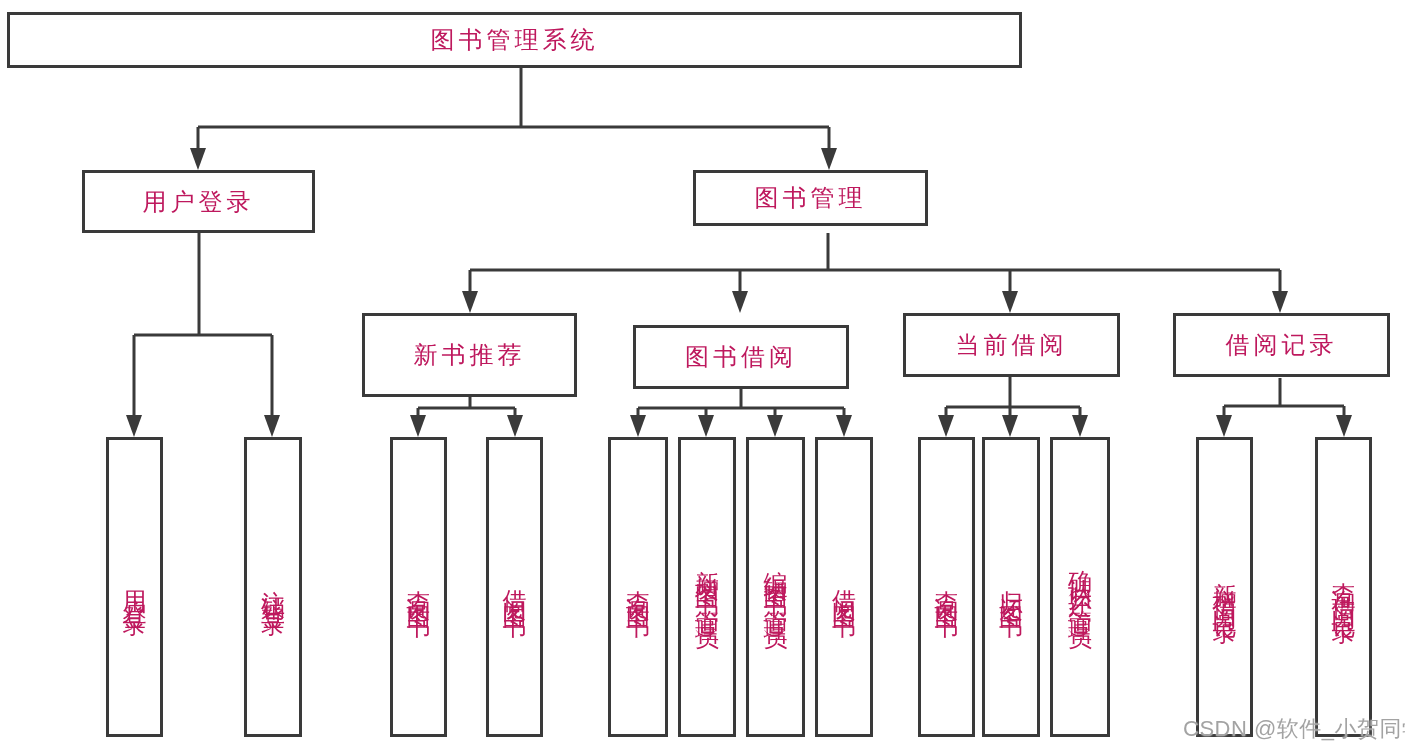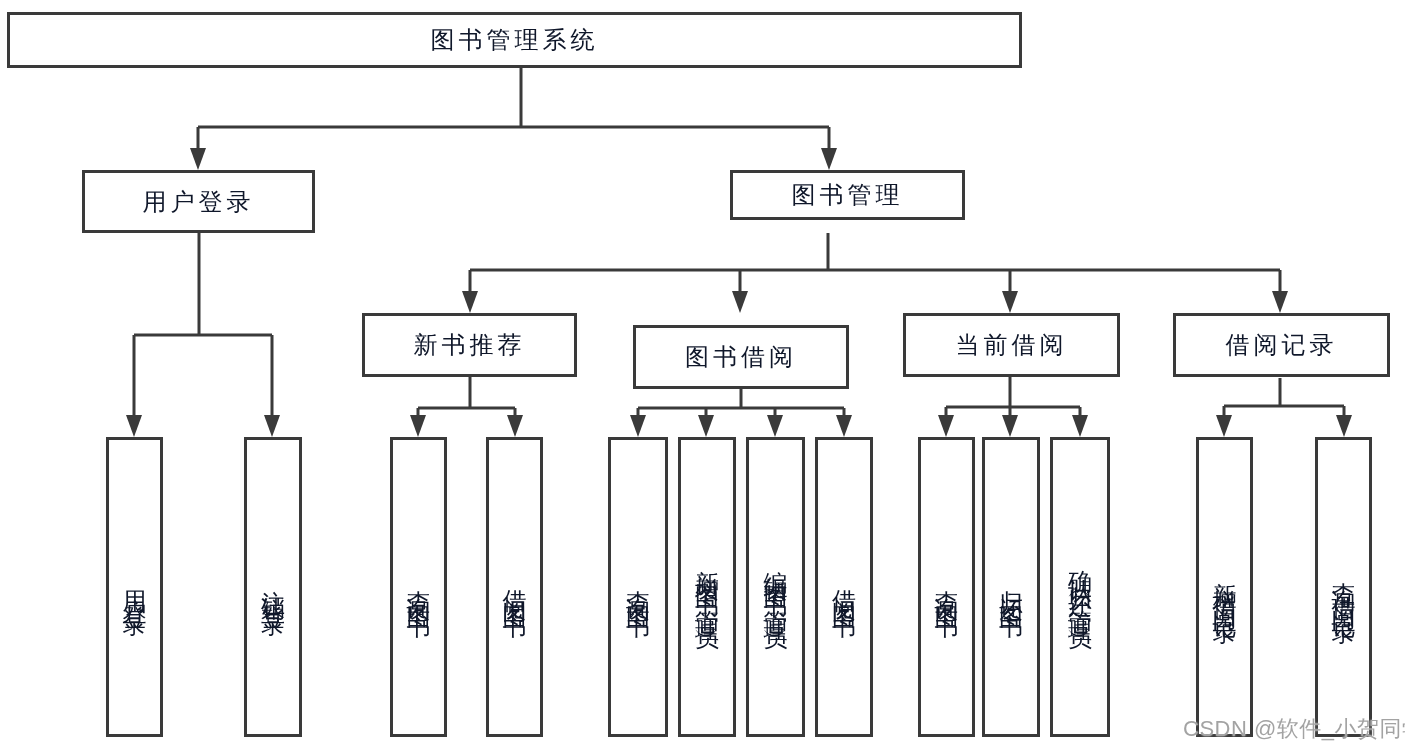--- a/index.html
+++ b/index.html
@@ -21,21 +21,21 @@
   .node {
     position: absolute;
     box-sizing: border-box;
     border: 3px solid #3a3a3a;
     background: #ffffff;
     display: flex;
     align-items: center;
     justify-content: center;
     font-size: 24px;
     letter-spacing: 4px;
-    color: #0f172a;
+    color: #be185d;
     z-index: 2;
   }
   .node .lbl { white-space: nowrap; }
   .vnode .lbl {
     writing-mode: vertical-rl;
     text-orientation: mixed;
     letter-spacing: 8px;
     white-space: nowrap;
   }
   .watermark {
@@ -88,25 +88,25 @@
     <use href="#ah" x="1344" y="437"></use>
   </svg>
 
   <div class="node" style="left:7px; top:12px; width:1015px; height:56px;">
     <span class="lbl">图书管理系统</span>
   </div>
 
   <div class="node" style="left:82px; top:170px; width:233px; height:63px;">
     <span class="lbl">用户登录</span>
   </div>
-  <div class="node" style="left:730px; top:170px; width:235px; height:50px;">
+  <div class="node" style="left:693px; top:170px; width:235px; height:56px;">
     <span class="lbl">图书管理</span>
   </div>
 
-  <div class="node" style="left:362px; top:313px; width:215px; height:64px;">
+  <div class="node" style="left:362px; top:313px; width:215px; height:84px;">
     <span class="lbl">新书推荐</span>
   </div>
   <div class="node" style="left:633px; top:313px; width:216px; height:64px;margin-top:12px;">
     <span class="lbl">图书借阅</span>
   </div>
   <div class="node" style="left:903px; top:313px; width:217px; height:64px;font-family:Liberation Mono, monospace;">
     <span class="lbl">当前借阅</span>
   </div>
   <div class="node" style="left:1173px; top:313px; width:217px; height:64px;">
     <span class="lbl">借阅记录</span>

